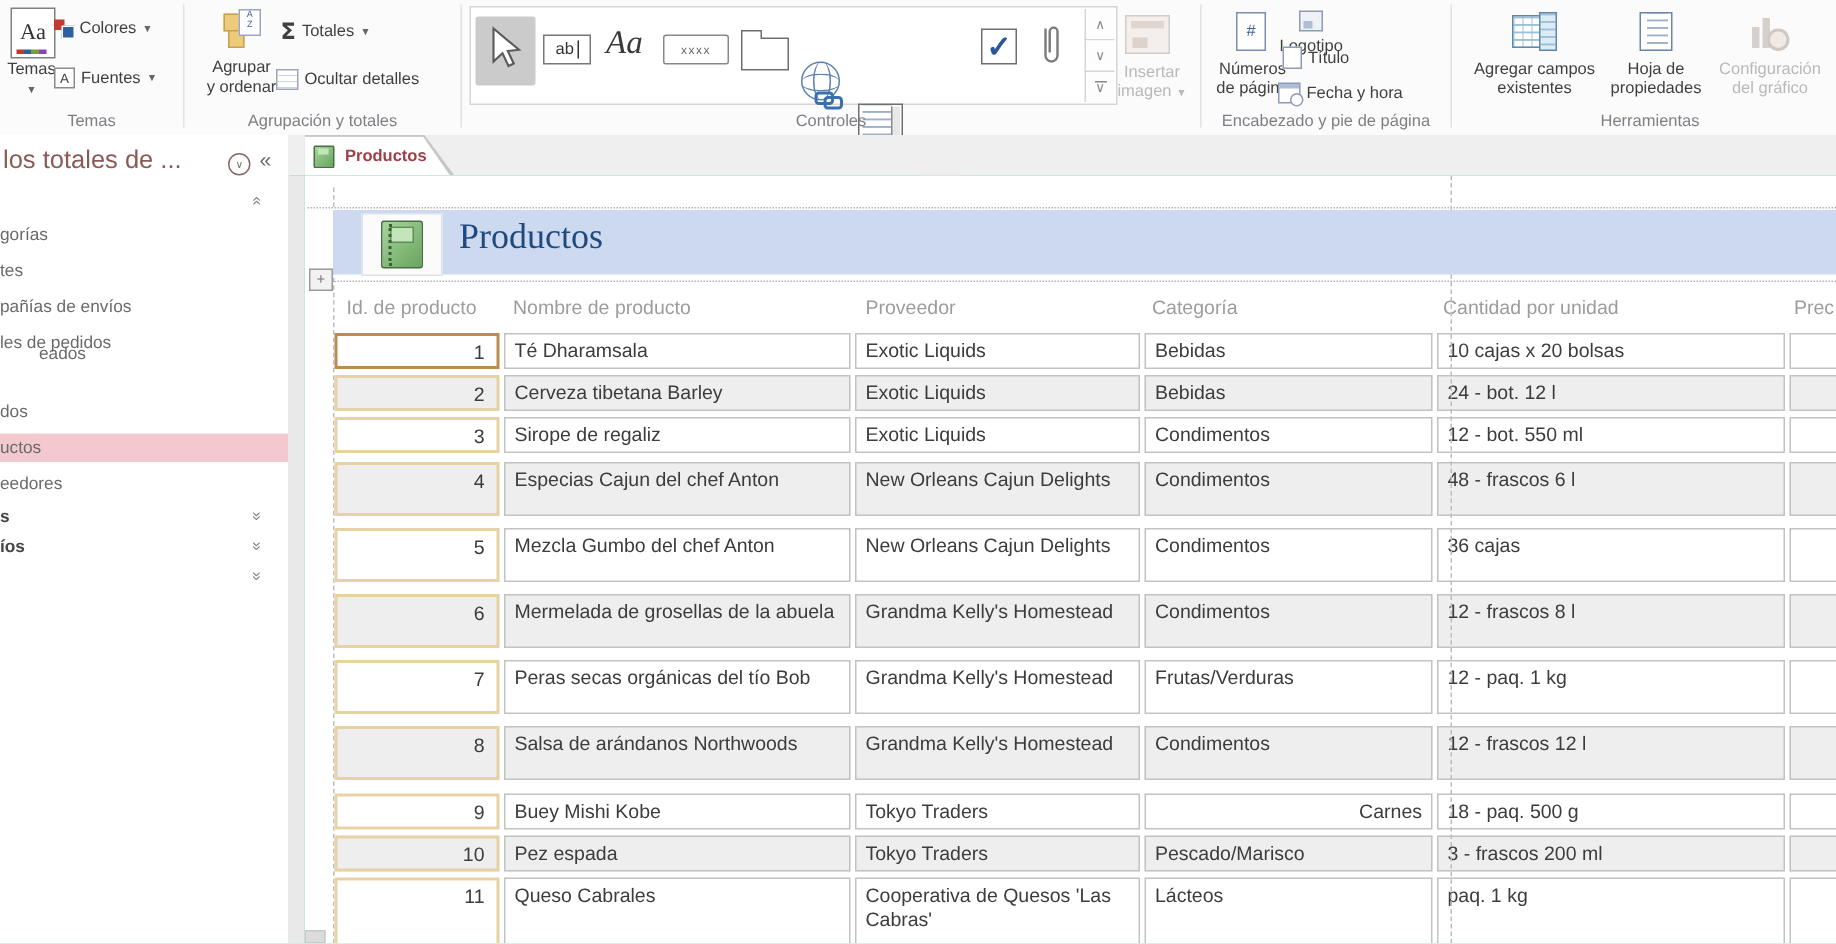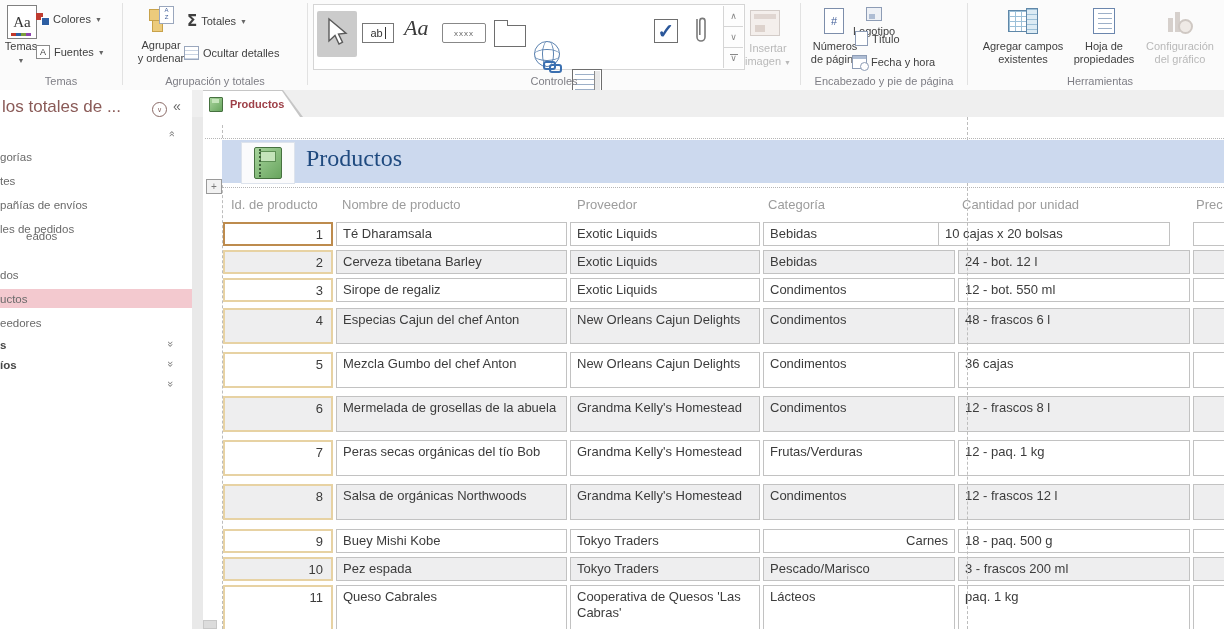--- a/index.html
+++ b/index.html
@@ -301,21 +301,21 @@
         <div class="colhead" style="left: 28px;">Id. de producto</div>
         <div class="colhead" style="left: 139px;">Nombre de producto</div>
         <div class="colhead" style="left: 374px;">Proveedor</div>
         <div class="colhead" style="left: 565px;">Categoría</div>
         <div class="colhead" style="left: 759px;">Cantidad por unidad</div>
         <div class="colhead" style="left: 993px;">Prec</div>
         <div class="cell idcol idsel" style="left: 20px; top: 105px; width: 110px; height: 24px;">1</div>
         <div class="cell" style="left: 133px; top: 105px; width: 231px; height: 24px;">Té Dharamsala</div>
         <div class="cell" style="left: 367px; top: 105px; width: 190px; height: 24px;">Exotic Liquids</div>
         <div class="cell" style="left: 560px; top: 105px; width: 192px; height: 24px;">Bebidas</div>
-        <div class="cell" style="left: 735px; top: 105px; width: 232px; height: 24px;">10 cajas x 20 bolsas</div>
+        <div class="cell" style="left: 755px; top: 105px; width: 232px; height: 24px;">10 cajas x 20 bolsas</div>
         <div class="cell" style="left: 990px; top: 105px; width: 40px; height: 24px;"></div>
         <div class="cell even idcol" style="left: 20px; top: 133px; width: 110px; height: 24px;">2</div>
         <div class="cell even" style="left: 133px; top: 133px; width: 231px; height: 24px;">Cerveza tibetana Barley</div>
         <div class="cell even" style="left: 367px; top: 133px; width: 190px; height: 24px;">Exotic Liquids</div>
         <div class="cell even" style="left: 560px; top: 133px; width: 192px; height: 24px;">Bebidas</div>
         <div class="cell even" style="left: 755px; top: 133px; width: 232px; height: 24px;">24 - bot. 12 l</div>
         <div class="cell even" style="left: 990px; top: 133px; width: 40px; height: 24px;"></div>
         <div class="cell idcol" style="left: 20px; top: 161px; width: 110px; height: 24px;">3</div>
         <div class="cell" style="left: 133px; top: 161px; width: 231px; height: 24px;">Sirope de regaliz</div>
         <div class="cell" style="left: 367px; top: 161px; width: 190px; height: 24px;">Exotic Liquids</div>
@@ -340,21 +340,21 @@
         <div class="cell even" style="left: 560px; top: 279px; width: 192px; height: 36px;">Condimentos</div>
         <div class="cell even" style="left: 755px; top: 279px; width: 232px; height: 36px;">12 - frascos 8 l</div>
         <div class="cell even" style="left: 990px; top: 279px; width: 40px; height: 36px;"></div>
         <div class="cell idcol" style="left: 20px; top: 323px; width: 110px; height: 36px;">7</div>
         <div class="cell" style="left: 133px; top: 323px; width: 231px; height: 36px;">Peras secas orgánicas del tío Bob</div>
         <div class="cell" style="left: 367px; top: 323px; width: 190px; height: 36px;">Grandma Kelly's Homestead</div>
         <div class="cell" style="left: 560px; top: 323px; width: 192px; height: 36px;">Frutas/Verduras</div>
         <div class="cell" style="left: 755px; top: 323px; width: 232px; height: 36px;">12 - paq. 1 kg</div>
         <div class="cell" style="left: 990px; top: 323px; width: 40px; height: 36px;"></div>
         <div class="cell even idcol" style="left: 20px; top: 367px; width: 110px; height: 36px;">8</div>
-        <div class="cell even" style="left: 133px; top: 367px; width: 231px; height: 36px;">Salsa de orgánicas Northwoods</div>
+        <div class="cell even" style="left: 133px; top: 367px; width: 231px; height: 36px;">Salsa de arándanos Northwoods</div>
         <div class="cell even" style="left: 367px; top: 367px; width: 190px; height: 36px;">Grandma Kelly's Homestead</div>
         <div class="cell even" style="left: 560px; top: 367px; width: 192px; height: 36px;">Condimentos</div>
         <div class="cell even" style="left: 755px; top: 367px; width: 232px; height: 36px;">12 - frascos 12 l</div>
         <div class="cell even" style="left: 990px; top: 367px; width: 40px; height: 36px;"></div>
         <div class="cell idcol" style="left: 20px; top: 412px; width: 110px; height: 24px;">9</div>
         <div class="cell" style="left: 133px; top: 412px; width: 231px; height: 24px;">Buey Mishi Kobe</div>
         <div class="cell" style="left: 367px; top: 412px; width: 190px; height: 24px;">Tokyo Traders</div>
         <div class="cell" style="left: 560px; top: 412px; width: 192px; height: 24px; text-align: right;">Carnes</div>
         <div class="cell" style="left: 755px; top: 412px; width: 232px; height: 24px;">18 - paq. 500 g</div>
         <div class="cell" style="left: 990px; top: 412px; width: 40px; height: 24px;"></div>

